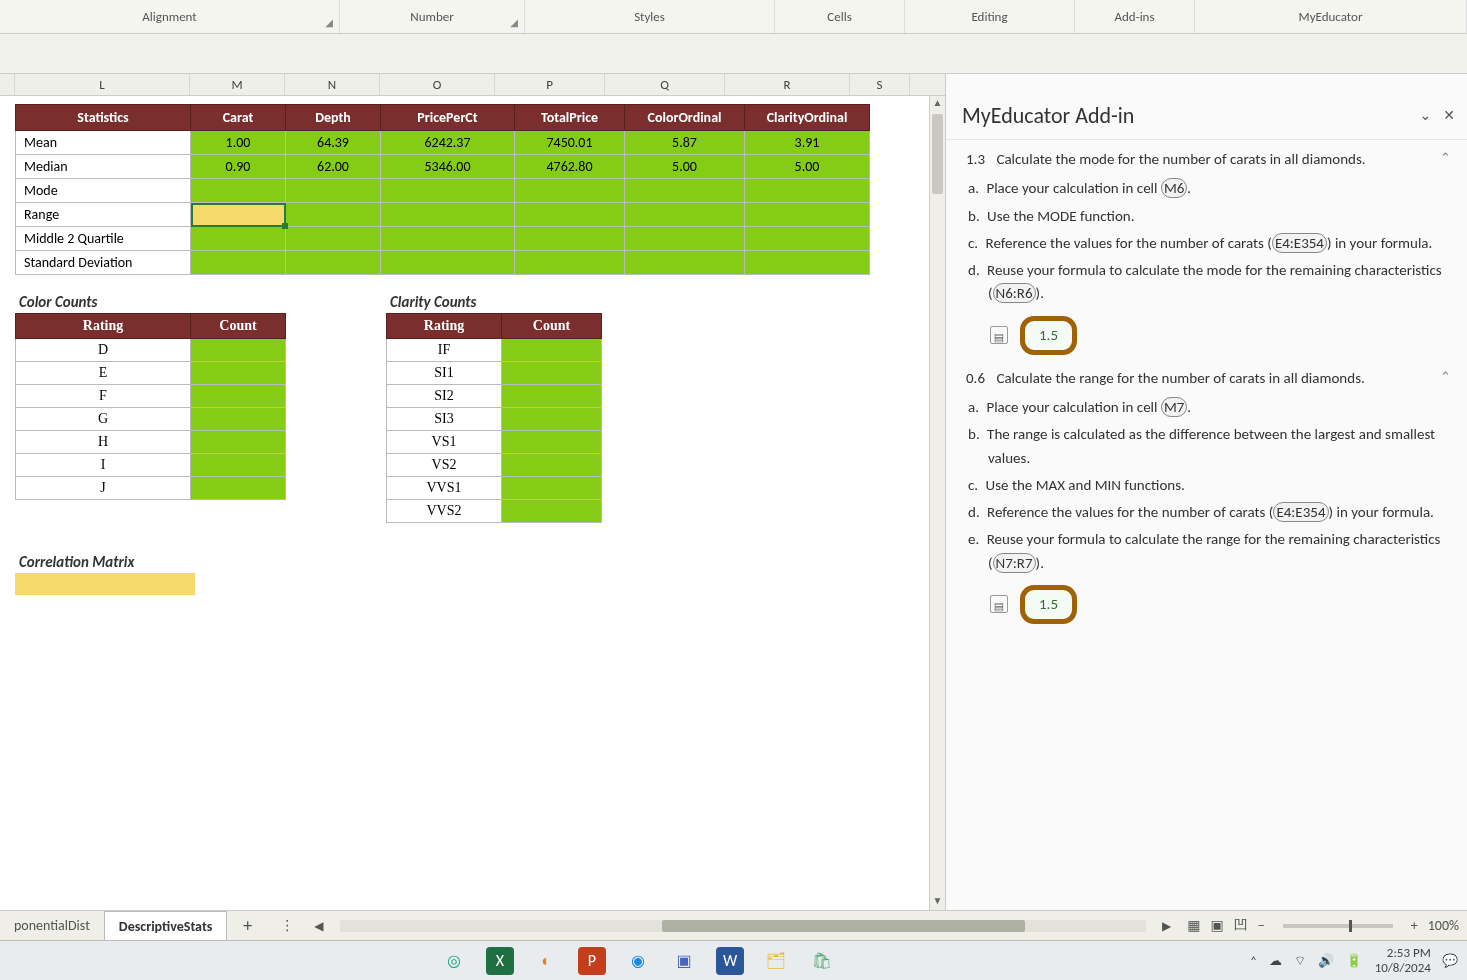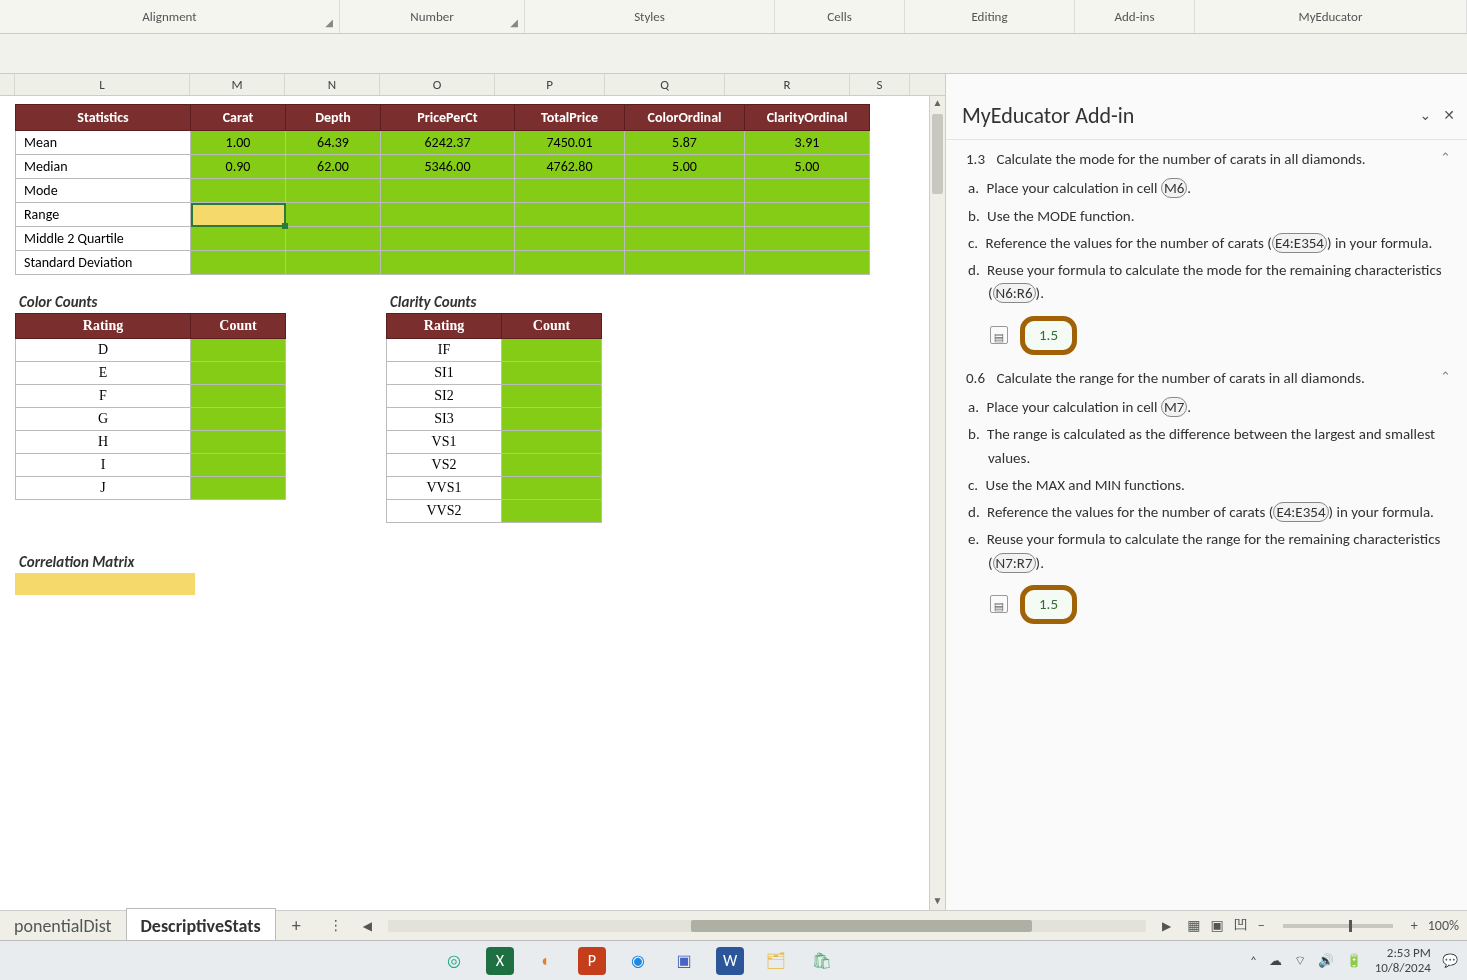--- a/index.html
+++ b/index.html
@@ -210,21 +210,21 @@
   height: 30px;
   background: #efefe8;
   display: flex;
   align-items: center;
   border-top: 1px solid #ccc;
   position: relative;
 }
 .sheet-tabs .tab {
   padding: 6px 14px;
   color: #555;
-  font-size: 18px;
+  font-size: 14px;
 }
 .sheet-tabs .tab.active {
   background: #fff;
   border: 1px solid #bbb;
   border-bottom: none;
   font-weight: bold;
   color: #333;
 }
 .sheet-tabs .tab-add { padding: 0 16px; font-size: 18px; color: #555; }
 .sheet-tabs .tab-menu { padding: 0 12px; font-size: 14px; color: #555; }

